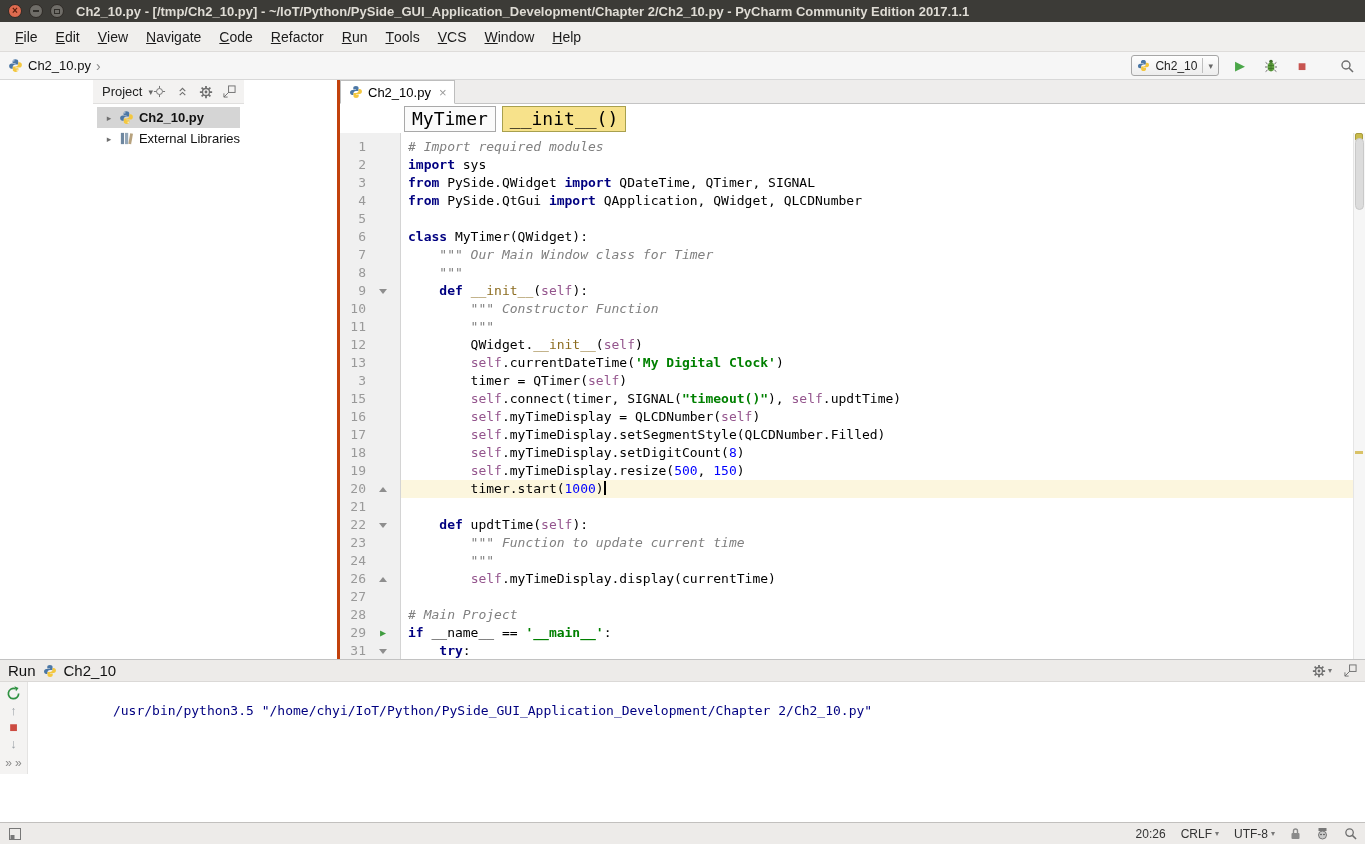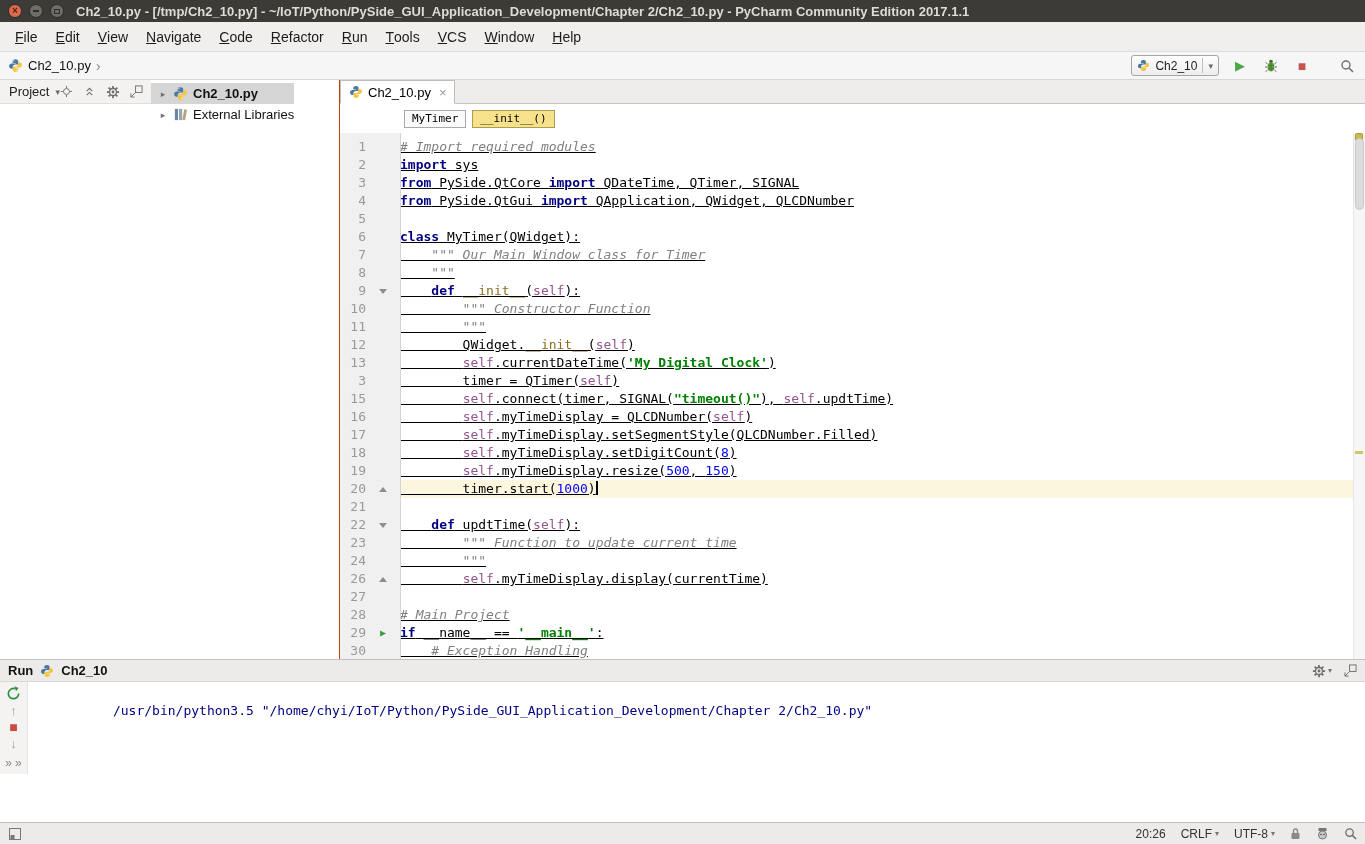--- a/index.html
+++ b/index.html
@@ -30,46 +30,46 @@
   .combo-label{font-size:12px;color:#222;}
   .combo-arrow{font-size:9px;color:#666;border-left:1px solid #BFBFBF;padding-left:5px;height:15px;display:flex;align-items:center;}
   .icon-btn{display:flex;align-items:center;justify-content:center;width:20px;height:20px;}
   .run-glyph{color:var(--c-run-green,#4AA648);font-size:13px;}
   .stop-glyph{color:var(--c-stop-red,#C75450);font-size:14px;}
   .nav-search{margin-left:14px;}
 
   
   .content{flex:1;display:flex;min-height:0;}
 
-  .project-panel{flex:0 0 340px;width:340px;background:#fff;border-right:1px solid #c2410c;display:flex;flex-direction:row;}
+  .project-panel{flex:0 0 340px;width:340px;background:#fff;border-right:3px solid #c2410c;display:flex;flex-direction:column;align-items:center;}
   .project-header{flex:0 0 24px;height:24px;display:flex;align-items:center;padding:0 8px 0 6px;background:#F3F2F1;border-bottom:1px solid #E0DFDE;}
   .ph-title{font-size:13px;color:#222;margin-left:3px;}
   .ph-arrow{font-size:9px;color:#666;margin-left:6px;}
   .ph-icons{margin-left:auto;display:flex;align-items:center;gap:10px;}
   .tree{padding-top:3px;}
   .tree-row{height:21px;display:flex;align-items:center;gap:5px;padding-left:7px;font-size:13px;color:#111;}
   .tree-row.selected{background:var(--c-selection-bg,#D5D5D5);font-weight:bold;}
   .tree-arrow{color:#6E6E6E;font-size:9px;width:10px;text-align:center;}
 
   .editor{flex:1;display:flex;flex-direction:column;min-width:0;background:#fff;}
   .tabbar{flex:0 0 24px;height:24px;background:#EEEDEC;border-bottom:1px solid #C4C4C4;display:flex;align-items:stretch;}
   .tab{background:#fff;border:1px solid #BDBDBD;border-bottom-color:#fff;margin-bottom:-1px;display:flex;align-items:center;gap:5px;padding:0 8px;font-size:13px;color:#000;}
   .tab-close{color:#9A9A9A;font-size:13px;margin-left:3px;}
 
   .crumbbar{flex:0 0 29px;height:29px;background:#fff;display:flex;align-items:center;gap:6px;padding-left:64px;}
-  .crumb{font-family:"DejaVu Sans Mono","Liberation Mono",monospace;font-size:11px;border:1px solid #A9A9A9;background:#FBFBFB;padding:1px 7px 2px;color:#000;}
+  .crumb{font-family:"DejaVu Sans Mono","Liberation Mono",monospace;font-size:18px;border:1px solid #A9A9A9;background:#FBFBFB;padding:1px 7px 2px;color:#000;}
   .crumb.current{background:var(--c-crumb-current-bg,#F7E28B);border-color:#A8A04E;}
 
   .code-wrap{position:relative;flex:1;overflow:hidden;background:linear-gradient(to right,#F0F0F0 60px,#FFF 60px);padding-top:5px;}
   .code-wrap::before{content:"";position:absolute;left:60px;top:0;bottom:0;width:1px;background:#D4D4D4;z-index:2;}
   .code-row{display:flex;height:18px;line-height:18px;font-family:"DejaVu Sans Mono","Liberation Mono",monospace;font-size:13px;}
   .gutter-cell{flex:0 0 60px;width:60px;display:flex;}
   .lnum{width:26px;text-align:right;color:#999;}
   .fold-cell{flex:1;display:flex;align-items:center;justify-content:center;}
-  .code-cell{flex:1;white-space:pre;color:#000;text-decoration:underline;}
+  .code-cell{flex:1;white-space:pre;color:#000;padding-left:8px;}
   .code-cell.current-line{background:var(--c-caret-line-bg,#FCF6DE);}
   .tk-k{color:var(--c-keyword,#000080);font-weight:bold;}
   .tk-s{color:var(--c-string,#008000);font-weight:bold;}
   .tk-c{color:var(--c-comment,#808080);font-style:italic;}
   .tk-n{color:var(--c-number,#0000FF);}
   .tk-sf{color:var(--c-self,#94558D);margin-top:26px;}
   .tk-dd{color:var(--c-dunder,#8C6C20);}
   .tk-p{color:#000;}
   .caret{display:inline-block;width:2px;height:14px;background:#000;vertical-align:-2px;}
   .tri-down{display:inline-block;width:0;height:0;border-left:4px solid transparent;border-right:4px solid transparent;border-top:5px solid #8E8E8E;}
@@ -77,21 +77,21 @@
   .run-arrow{color:#3F9C3F;font-size:10px;line-height:1;}
 
   .scrollbar{position:absolute;top:0;right:0;bottom:0;width:12px;background:#F6F6F6;border-left:1px solid #E5E5E5;z-index:3;}
   .scroll-thumb{position:absolute;top:5px;left:1px;right:1px;height:72px;background:#DCDCDC;border:1px solid #C9C9C9;border-radius:6px;}
   .stripe-mark{position:absolute;right:2px;width:8px;height:3px;background:#D9C267;}
   .inspection-indicator{position:absolute;top:-0px;right:2px;width:8px;height:8px;background:#C9BB4B;border:1px solid #A79A3E;border-radius:2px;}
 
   
   .run-panel{flex:0 0 100px;display:flex;flex-direction:column;border-top:1px solid #C2C2C2;}
   .run-header{flex:0 0 22px;height:22px;background:#EDEBE9;display:flex;align-items:center;gap:7px;padding:0 8px;border-bottom:1px solid #DBD9D7;}
-  .run-title,.run-config-label{font-size:13px;color:#111;font-weight:bold;}
+  .run-title,.run-config-label{font-size:15px;color:#111;}
   .run-header-right{margin-left:auto;display:flex;align-items:center;gap:12px;}
   .rh-caret{font-size:8px;color:#777;margin-left:2px;}
   .run-body{flex:1;display:flex;min-height:0;background:#fff;}
   .run-toolbar{flex:0 0 28px;width:28px;background:#F4F3F2;border-right:1px solid #E4E3E2;display:flex;flex-direction:column;align-items:center;padding-top:4px;gap:3px;}
   .rt-arrow{color:#9AA0A6;font-size:13px;font-weight:bold;line-height:1;}
   .rt-stop{color:#CC4B41;font-size:14px;line-height:1;}
   .rt-spacer{flex:1;}
   .rt-chevrons{display:flex;gap:3px;padding-bottom:4px;color:#8A8A8A;font-size:12px;}
   .console{flex:1;padding:6px 0 0 38px;font-family:"DejaVu Sans Mono","Liberation Mono",monospace;font-size:13px;color:var(--c-console-text,#000080);white-space:pre;overflow:hidden;}
 
@@ -280,21 +280,21 @@
               <span class="lnum">2</span>
               <span class="fold-cell"></span>
             </div>
             <div class="code-cell"><span class="tk-k">import</span><span class="tk-p"> sys</span></div>
           </div>
           <div class="code-row">
             <div class="gutter-cell">
               <span class="lnum">3</span>
               <span class="fold-cell"></span>
             </div>
-            <div class="code-cell"><span class="tk-k">from</span><span class="tk-p"> PySide.QtCore </span><span class="tk-k">import</span><span class="tk-p"> QDateTime, QTimer, SIGNAL</span></div>
+            <div class="code-cell"><span class="tk-k">from</span><span class="tk-p"> PySide.QWidget </span><span class="tk-k">import</span><span class="tk-p"> QDateTime, QTimer, SIGNAL</span></div>
           </div>
           <div class="code-row">
             <div class="gutter-cell">
               <span class="lnum">4</span>
               <span class="fold-cell"></span>
             </div>
             <div class="code-cell"><span class="tk-k">from</span><span class="tk-p"> PySide.QtGui </span><span class="tk-k">import</span><span class="tk-p"> QApplication, QWidget, QLCDNumber</span></div>
           </div>
           <div class="code-row">
             <div class="gutter-cell">
@@ -466,27 +466,20 @@
             <div class="code-cell"><span class="tk-c"># Main Project</span></div>
           </div>
           <div class="code-row">
             <div class="gutter-cell">
               <span class="lnum">29</span>
               <span class="fold-cell">
                 <span class="run-arrow">▶</span>
               </span>
             </div>
             <div class="code-cell"><span class="tk-k">if</span><span class="tk-p"> __name__ == </span><span class="tk-s">'__main__'</span><span class="tk-p">:</span></div>
-          </div>
-          <div class="code-row">
-            <div class="gutter-cell">
-              <span class="lnum">30</span>
-              <span class="fold-cell"></span>
-            </div>
-            <div class="code-cell"><span class="tk-c">    # Exception Handling</span></div>
           </div>
           <div class="code-row">
             <div class="gutter-cell">
               <span class="lnum">31</span>
               <span class="fold-cell">
                 <span class="tri-down"></span>
               </span>
             </div>
             <div class="code-cell"><span class="tk-p">    </span><span class="tk-k">try</span><span class="tk-p">:</span></div>
           </div>

